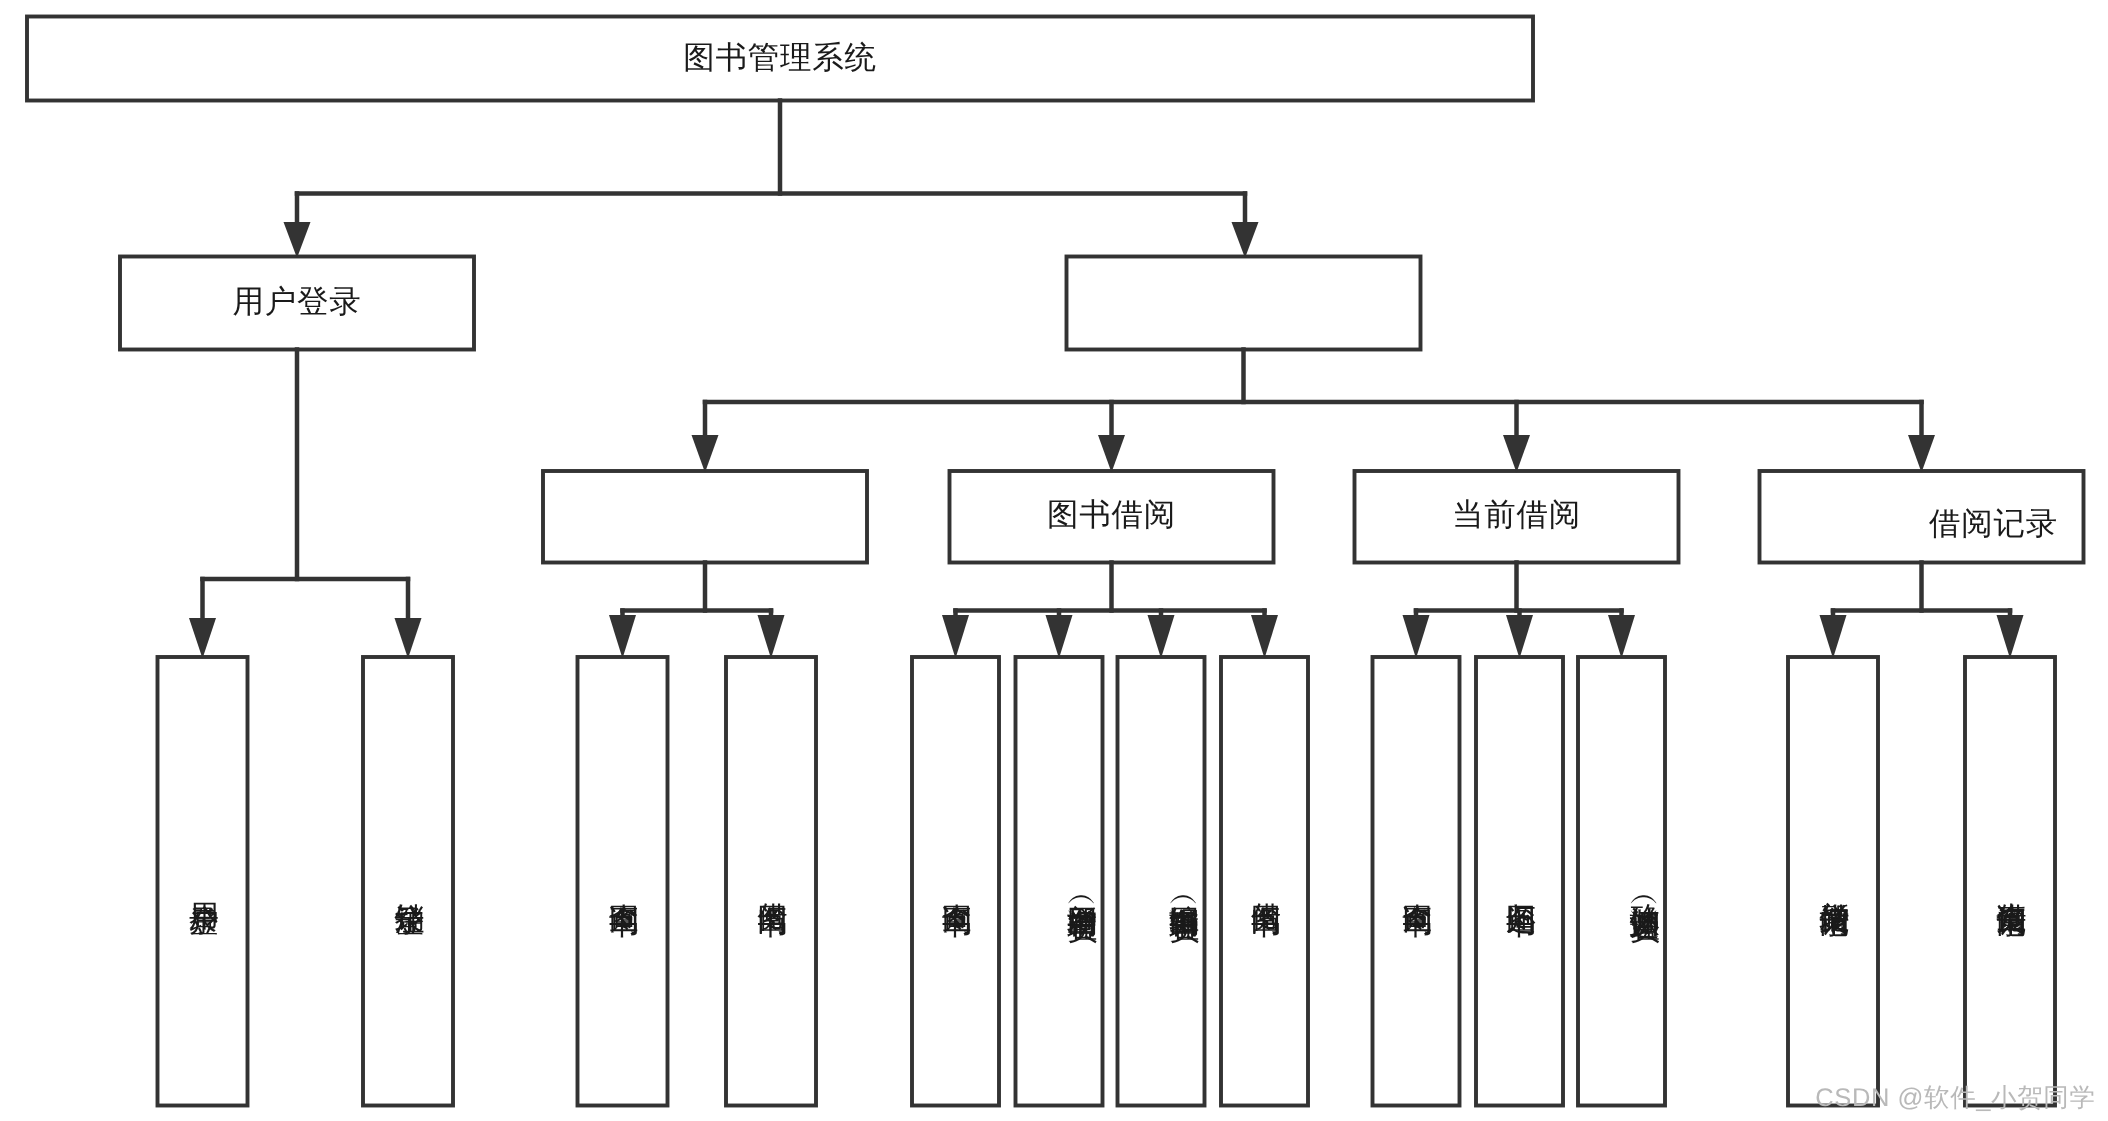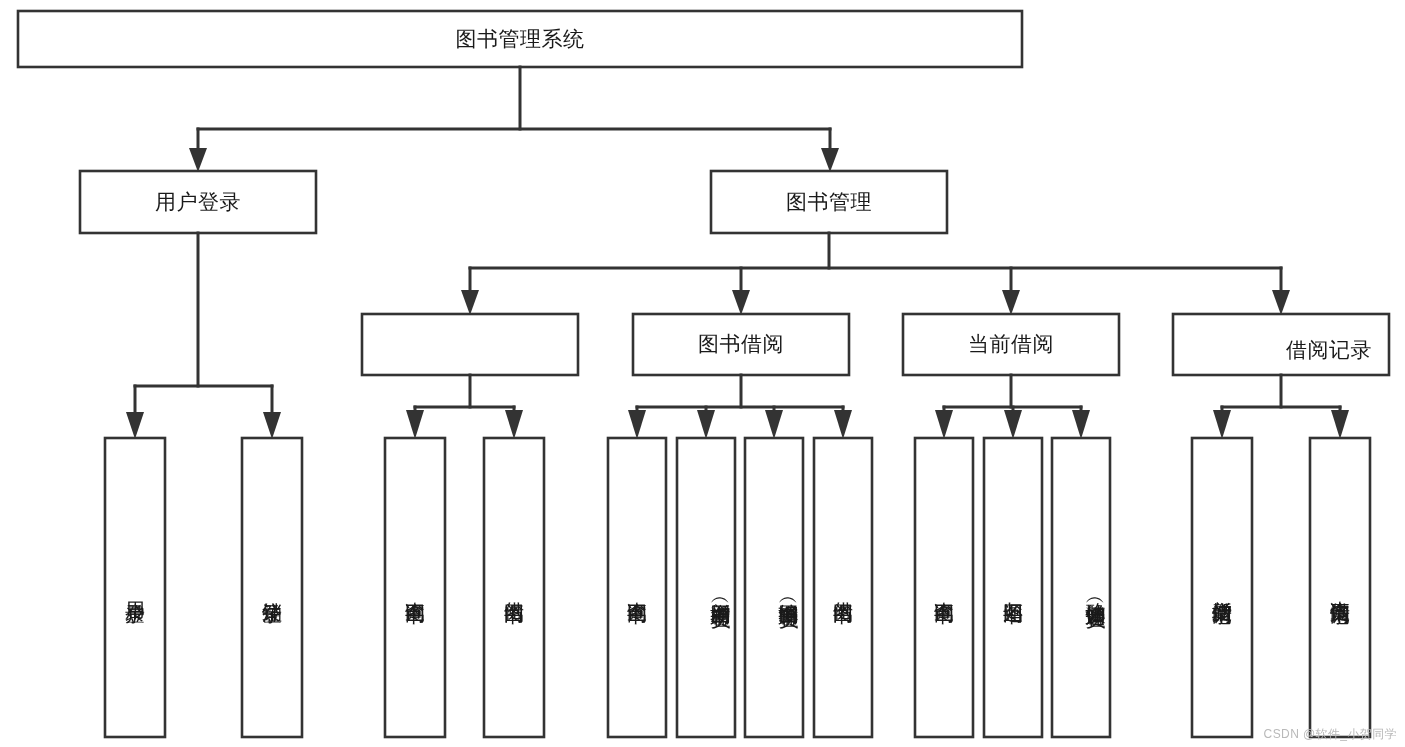--- a/index.html
+++ b/index.html
@@ -66,21 +66,21 @@
     font-size: 20px;
     line-height: 1.45;
     letter-spacing: 1px;
     text-align: center;
     pointer-events: none;
   }
   .watermark {
     position: absolute;
     right: 8px;
     bottom: 4px;
-    font-size: 12px;
+    font-size: 17px;
     color: #b9b9b9;
     letter-spacing: 0.4px;
     white-space: nowrap;
     pointer-events: none;
   }
 </style>
 </head>
 <body>
 
 <div id="canvas">
@@ -185,21 +185,20 @@
       <path class="connector" d="M1222,407 L1222,414"></path>
       <path class="connector" d="M1340,407 L1340,414"></path>
       <polygon class="arrow-head" points="1213,410 1231,410 1222,439"></polygon>
       <polygon class="arrow-head" points="1331,410 1349,410 1340,439"></polygon>
     </g>
   </svg>
 
   <div class="node-label-h" style="left:18px; top:11px; width:1004px; height:56px;border-radius:13px;">图书管理系统</div>
 
   <div class="node-label-h" style="left:80px; top:171px; width:236px; height:62px;">用户登录</div>
-  <div class="node-label-h" style="left:711px; top:171px; width:236px; height:62px;">图书管理</div>
 
   <div class="node-label-h" style="left:903px; top:314px; width:216px; height:61px;">当前借阅</div>
   <div class="node-label-h" style="left:633px; top:314px; width:216px; height:61px;">图书借阅</div>
   <div class="node-label-h" style="left:1173px; top:314px; width:216px; height:72px;padding-left:48px;">借阅记录</div>
 
   <div class="node-label-v" style="left:105px; top:438px; width:60px; height:299px;">用户登录</div>
   <div class="node-label-v" style="left:242px; top:438px; width:60px; height:299px;">注销登录</div>
 
   <div class="node-label-v" style="left:385px; top:438px; width:60px; height:299px;">查询图书</div>
   <div class="node-label-v" style="left:484px; top:438px; width:60px; height:299px;">借阅图书</div>

